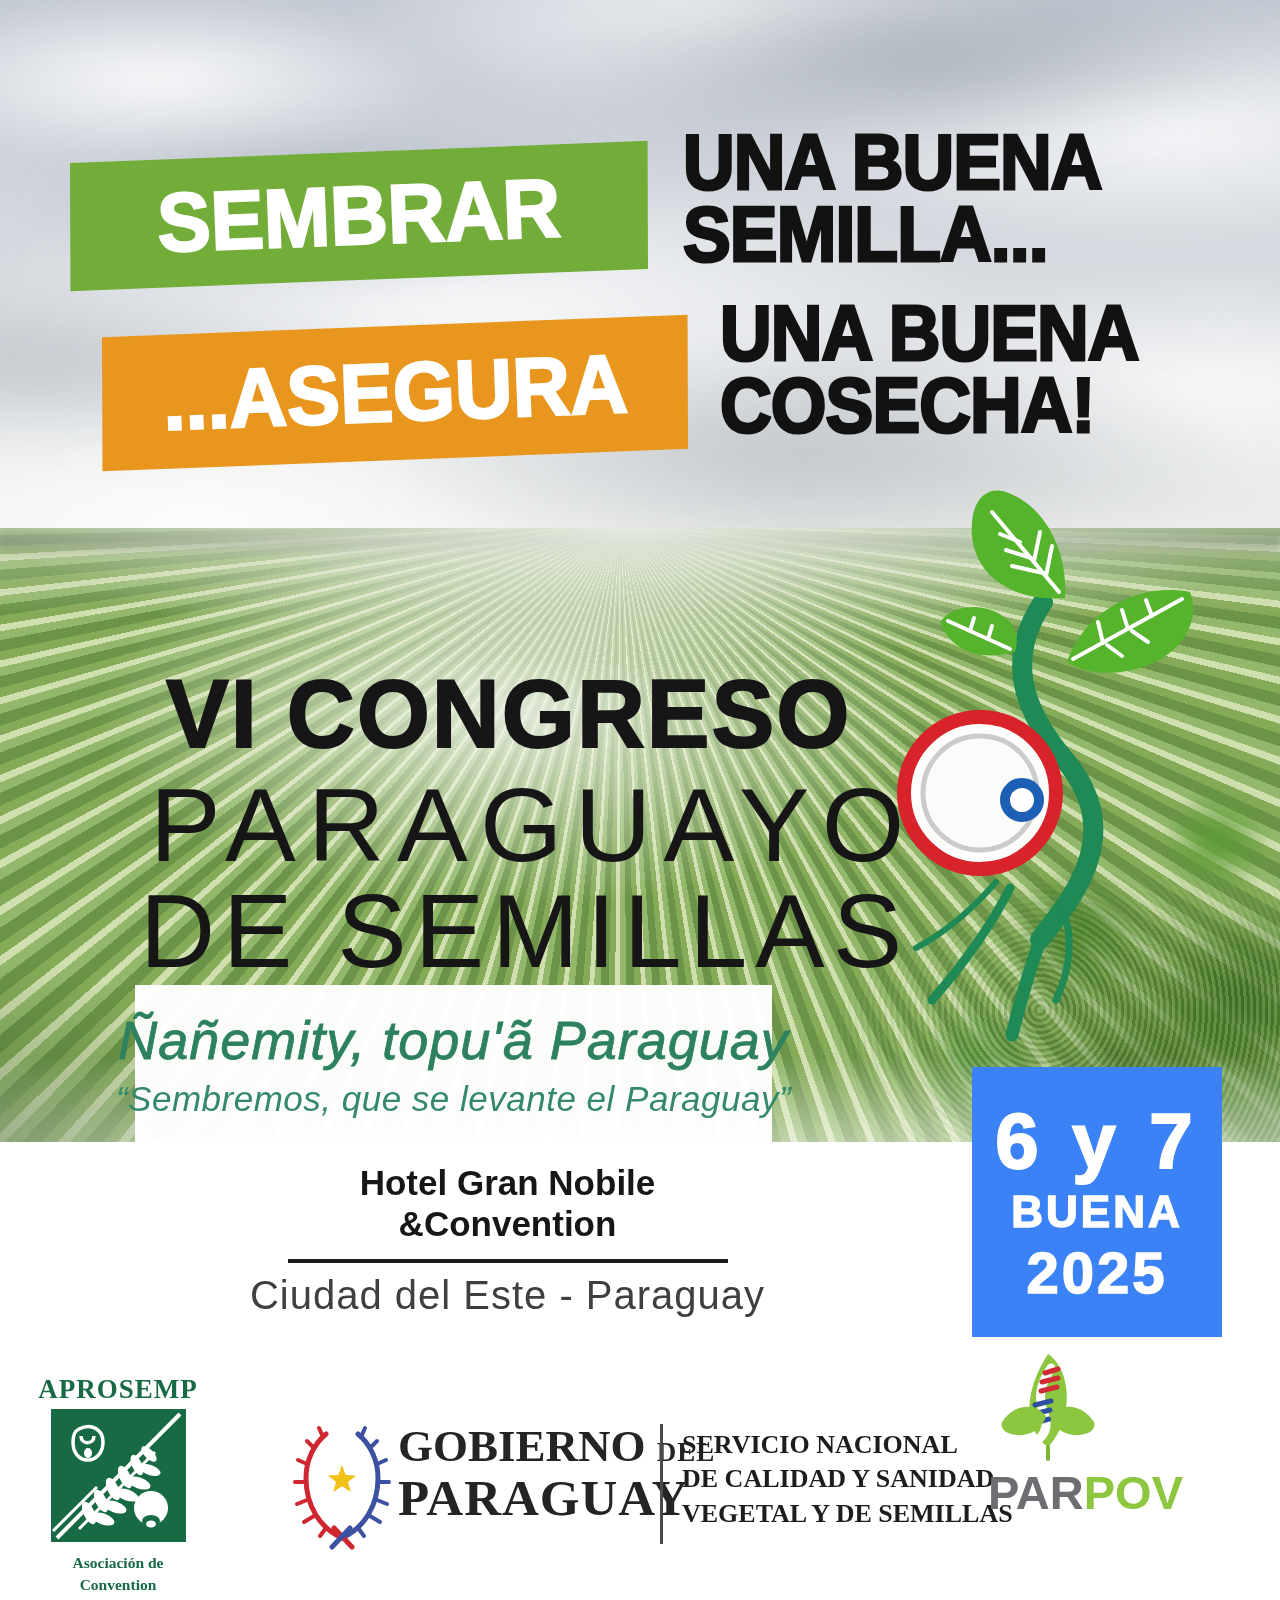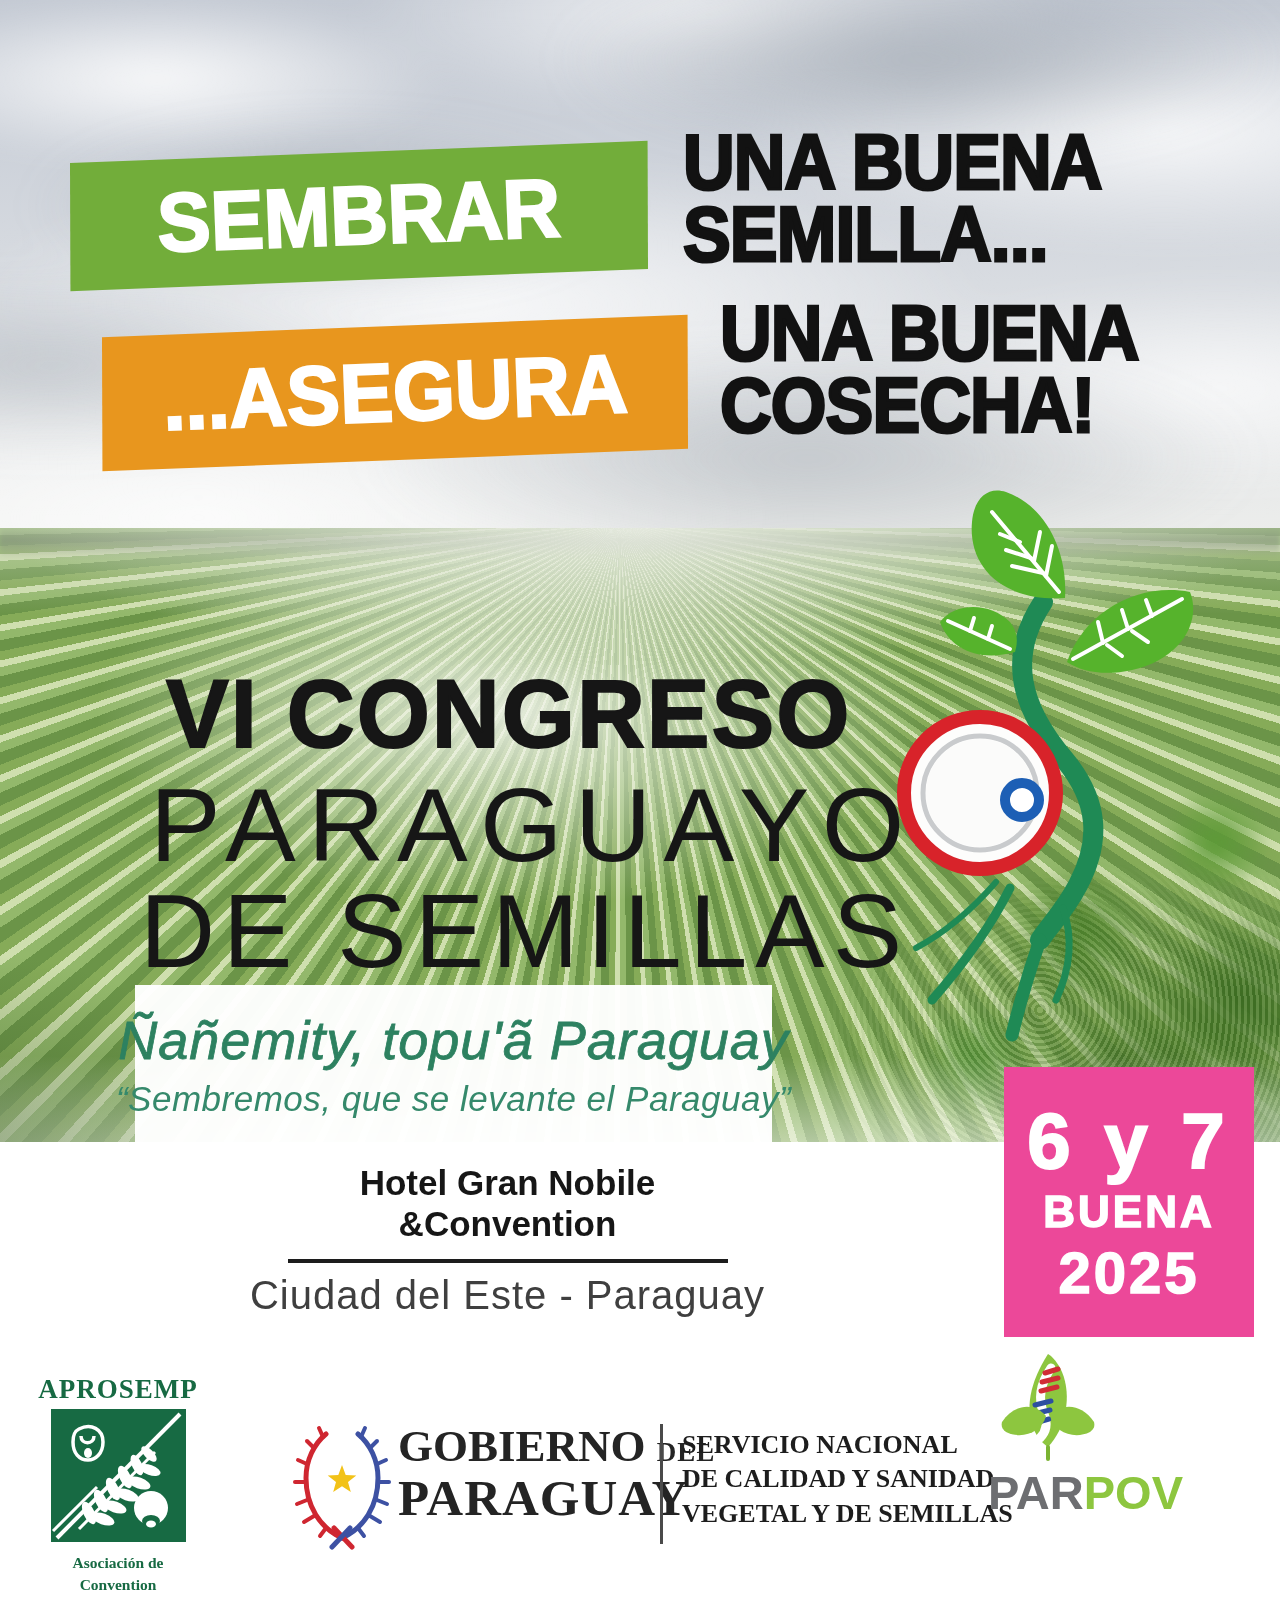--- a/index.html
+++ b/index.html
@@ -68,22 +68,22 @@
   .title-3{left:140px;top:872px;font-size:104px;font-weight:400;letter-spacing:8px;transform:scaleX(1.0);}
 
   
   .slogan-box{left:135px;top:985px;width:637px;height:158px;background:rgba(255,255,255,.97);
               display:flex;flex-direction:column;align-items:center;justify-content:center;gap:8px;}
   .slogan-guarani{color:#2d8160;font-size:54px;font-style:italic;letter-spacing:1px;
                   -webkit-text-stroke:.8px #2d8160;white-space:nowrap;}
   .slogan-spanish{color:#35896b;font-size:35px;font-style:italic;letter-spacing:.5px;white-space:nowrap;}
 
   
-  .date-box{left:972px;top:1067px;width:250px;height:270px;background:#ec4899;color:#fff;
-            display:flex;flex-direction:column;align-items:center;justify-content:center;gap:10px;z-index:5;margin-left:32px;}
+  .date-box{left:972px;top:1067px;width:250px;height:270px;background:#3b82f6;color:#fff;
+            display:flex;flex-direction:column;align-items:center;justify-content:center;gap:10px;z-index:5;}
   .date-days{font-size:78px;font-weight:bold;letter-spacing:6px;-webkit-text-stroke:2px #fff;line-height:1;}
   .date-month{font-size:44px;font-weight:bold;letter-spacing:3px;-webkit-text-stroke:1.5px #fff;line-height:1;}
   .date-year{font-size:58px;font-weight:bold;letter-spacing:3px;-webkit-text-stroke:1.5px #fff;line-height:1;}
 
   
   .venue{left:240px;top:1162px;width:535px;text-align:center;}
   .venue-hotel{color:#161616;font-size:35px;font-weight:bold;line-height:1.18;letter-spacing:0;}
   .venue-rule{width:440px;height:4px;background:#1c1c1c;margin:14px auto 10px auto;}
   .venue-city{color:#3f3f3f;font-size:40px;font-weight:400;letter-spacing:1px;}
 

